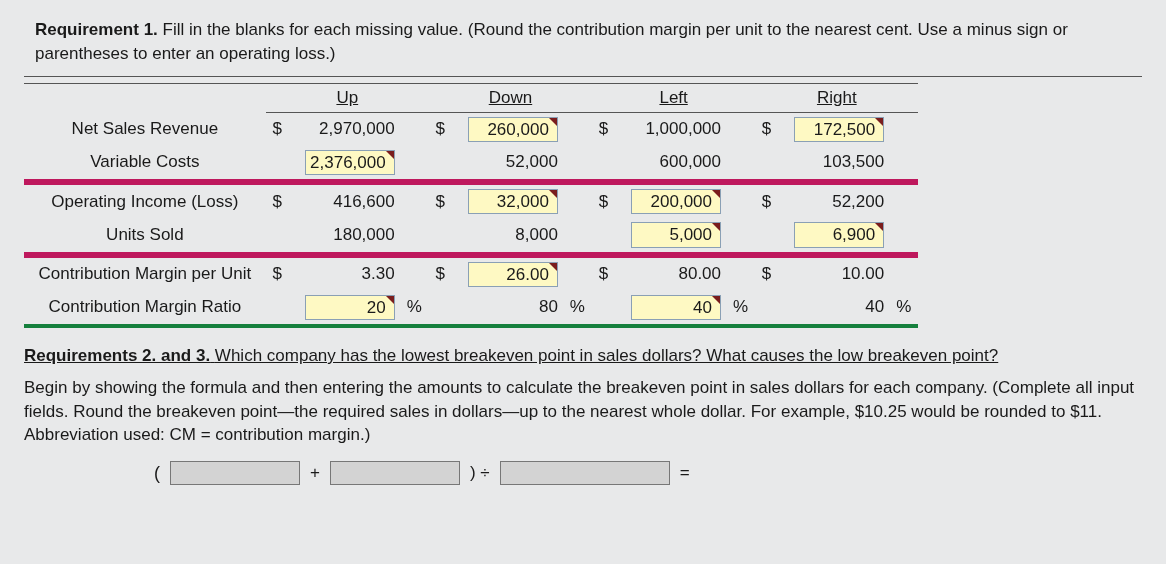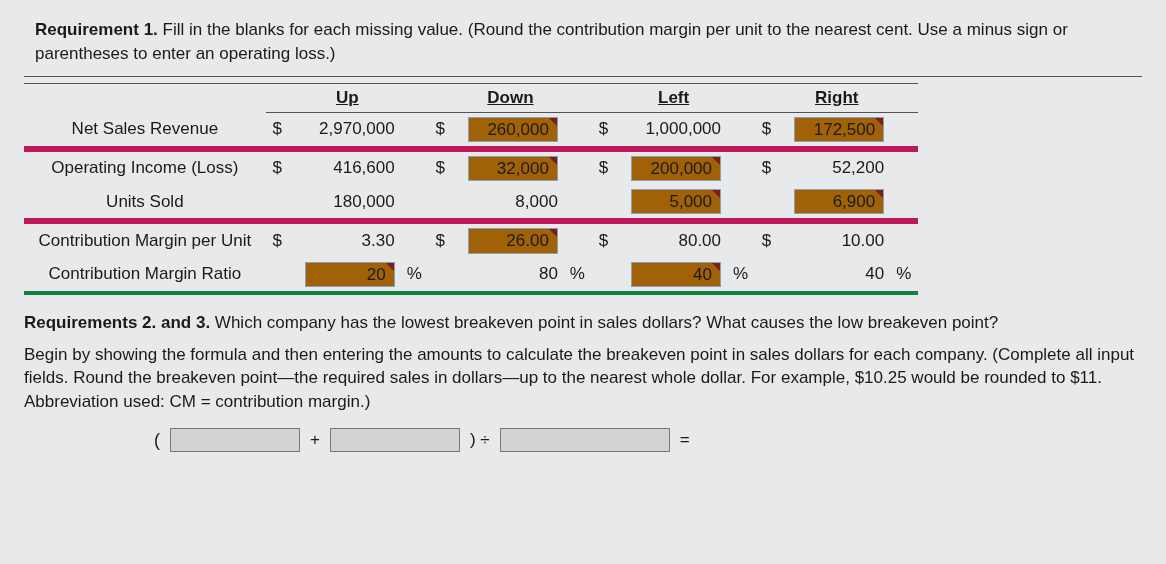--- a/index.html
+++ b/index.html
@@ -17,53 +17,53 @@
     .req-text { display: inline; }
     .header-block { line-height: 1.4; margin-bottom: 10px; margin-left: 11px; }
     hr.thin { border: none; border-top: 1px solid #555; margin: 3px 0 6px; }
     table {
       border-collapse: collapse;
       width: 80%;
       margin-bottom: 16px;
     }
     th {
       text-align: center;
-      font-weight: bold;
+      font-weight: normal;
       text-decoration: underline;
       padding: 4px 6px;
       border-bottom: 1px solid #555;
     }
     th.rowhead-col { text-align: left; text-decoration: none; border-bottom: none; width: 240px; }
     td { padding: 4px 6px; vertical-align: middle; }
     td.rowlabel { text-align: center; width: 240px; white-space: nowrap; }
     td.curr { text-align: right; width: 18px; padding-right: 2px; }
     td.val { text-align: right; width: 120px; padding-right: 10px; }
     td.pct { text-align: left; width: 24px; padding-left: 2px; }
     .inputcell {
       display: inline-block;
-      background: #a16207;
+      background: #fef9c3;
       border: 1px solid #8aa0b5;
       position: relative;
       text-align: right;
       padding: 1px 8px 1px 4px;
       min-width: 90px;
       line-height: 1.25;
     }
     .inputcell::after {
       content: "";
       position: absolute;
       top: 0; right: 0;
       width: 0; height: 0;
       border-left: 8px solid transparent;
       border-top: 8px solid #7a1d1d;
     }
     .toprow th { border-top: 1px solid #555; }
     tr.divider td { border-top: 6px solid #be185d; }
     tr.lastdiv td { border-bottom: 4px solid #15803d; }
-    .req23 { margin-top: 14px; line-height: 1.4; }
+    .req23 { margin-top: 14px; line-height: 1.4; text-decoration: underline; }
     .para2 { margin-top: 8px; line-height: 1.4; }
     .formula-row { margin-top: 14px; display: flex; align-items: center; gap: 10px; padding-left: 130px; }
     .paren { font-size: 18px; }
     .formula-input {
       display: inline-block;
       background: #d3d3d3;
       border: 1px solid #777;
       height: 24px;
       vertical-align: middle;
     }
@@ -100,20 +100,35 @@
         <td class="curr">$</td>
         <td class="val"><span class="inputcell">260,000</span></td>
         <td class="pct"></td>
         <td class="curr">$</td>
         <td class="val">1,000,000</td>
         <td class="pct"></td>
         <td class="curr">$</td>
         <td class="val"><span class="inputcell">172,500</span></td>
         <td class="pct"></td>
       </tr>
+      <tr>
+        <td class="rowlabel">Variable Costs</td>
+        <td class="curr"></td>
+        <td class="val"><span class="inputcell">2,376,000</span></td>
+        <td class="pct"></td>
+        <td class="curr"></td>
+        <td class="val">52,000</td>
+        <td class="pct"></td>
+        <td class="curr"></td>
+        <td class="val">600,000</td>
+        <td class="pct"></td>
+        <td class="curr"></td>
+        <td class="val">103,500</td>
+        <td class="pct"></td>
+      </tr>
       <tr class="divider">
         <td class="rowlabel">Operating Income (Loss)</td>
         <td class="curr">$</td>
         <td class="val">416,600</td>
         <td class="pct"></td>
         <td class="curr">$</td>
         <td class="val"><span class="inputcell">32,000</span></td>
         <td class="pct"></td>
         <td class="curr">$</td>
         <td class="val"><span class="inputcell">200,000</span></td>

